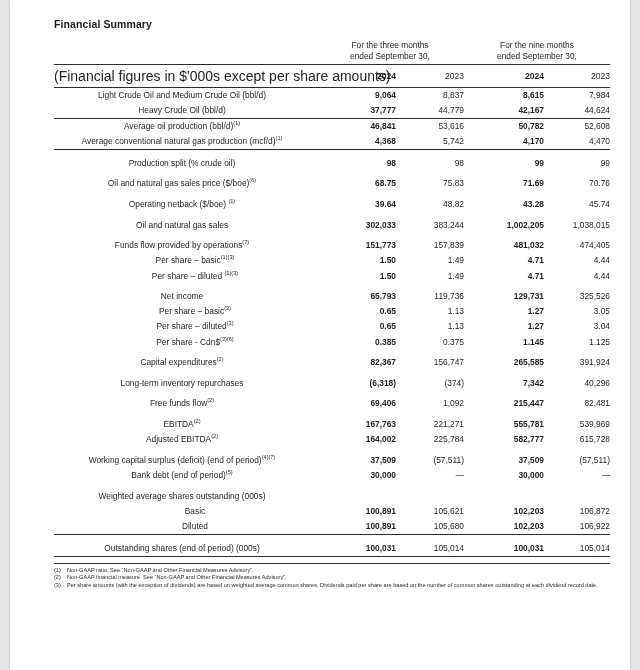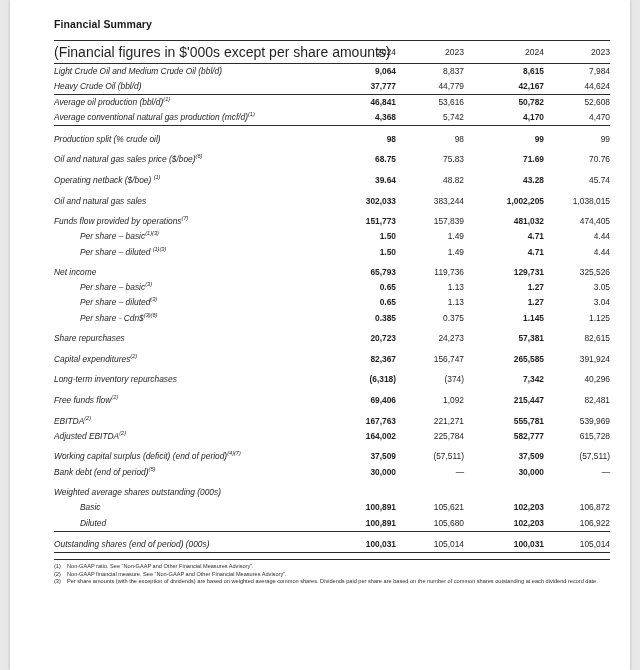--- a/index.html
+++ b/index.html
@@ -67,34 +67,33 @@
   tr.yr td {
     font-size: 8.6px;
     padding: 2.5px 0 3px 0;
     text-align: right;
     white-space: nowrap;
   }
   tr.yr td.lbl {
     text-align: left;
     font-size: 14px;
   }
-  tr.yr td.b { font-weight: normal; }
+  tr.yr td.b { font-weight: bold; }
 
   tr.row td {
     font-size: 8.4px;
     padding: 2.1px 0 2.1px 0;
     text-align: right;
     white-space: nowrap;
     line-height: 11px;
   }
   tr.row td.lbl {
-    text-align: left;
+    text-align: center;
     padding-right: 6px;
     white-space: normal;
-    font-style: italic;
   }
   tr.row td.b { font-weight: bold; }
 
   tr.row.gap td { padding-top: 7.5px; }
   tr.row.indent td.lbl { padding-left: 26px; }
 
   sup {
     font-size: 5.6px;
     vertical-align: super;
     line-height: 0;
@@ -138,20 +137,31 @@
     <table class="fin">
       <colgroup>
         <col class="c-label">
           <col class="c-n1">
           <col class="c-n2">
           <col class="c-n3">
           <col class="c-n4">
       </colgroup>
       <tbody id="tbody">
 
+        <tr class="per-head">
+          <td class="spacer"></td>
+          <td colspan="2">
+            <div>For the three months</div>
+            <div>ended September 30,</div>
+          </td>
+          <td colspan="2">
+            <div>For the nine months</div>
+            <div>ended September 30,</div>
+          </td>
+        </tr>
 
         <tr class="yr rule-top rule-bot">
           <td class="lbl">(Financial figures in $'000s except per share amounts)</td>
           <td class="b">2024</td>
           <td>2023</td>
           <td class="b">2024</td>
           <td>2023</td>
         </tr>
       <tr class="row">
             <td class="lbl">Light Crude Oil and Medium Crude Oil (bbl/d)</td>
@@ -250,27 +260,20 @@
             <td>1.13</td>
             <td class="b">1.27</td>
             <td>3.04</td>
           </tr>
           <tr class="row indent">
             <td class="lbl">Per share - Cdn$<sup>(3)(6)</sup></td>
             <td class="b">0.385</td>
             <td>0.375</td>
             <td class="b">1.145</td>
             <td>1.125</td>
-          </tr>
-          <tr class="row gap">
-            <td class="lbl">Share repurchases</td>
-            <td class="b">20,723</td>
-            <td>24,273</td>
-            <td class="b">57,381</td>
-            <td>82,615</td>
           </tr>
           <tr class="row gap">
             <td class="lbl">Capital expenditures<sup>(2)</sup></td>
             <td class="b">82,367</td>
             <td>156,747</td>
             <td class="b">265,585</td>
             <td>391,924</td>
           </tr>
           <tr class="row gap">
             <td class="lbl">Long-term inventory repurchases</td>

